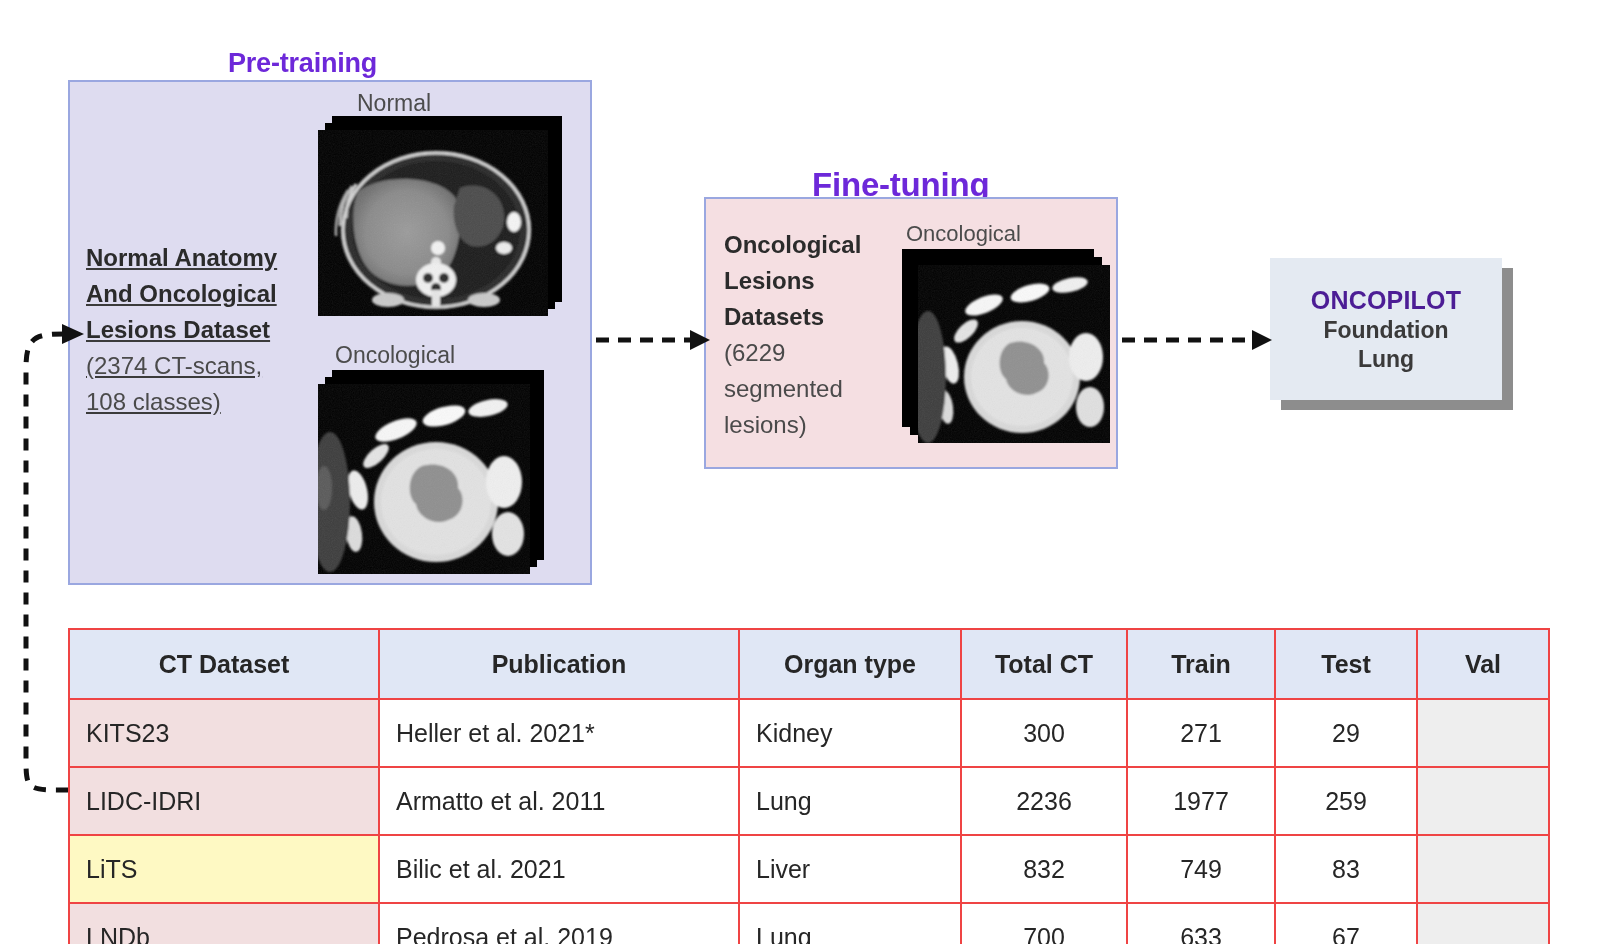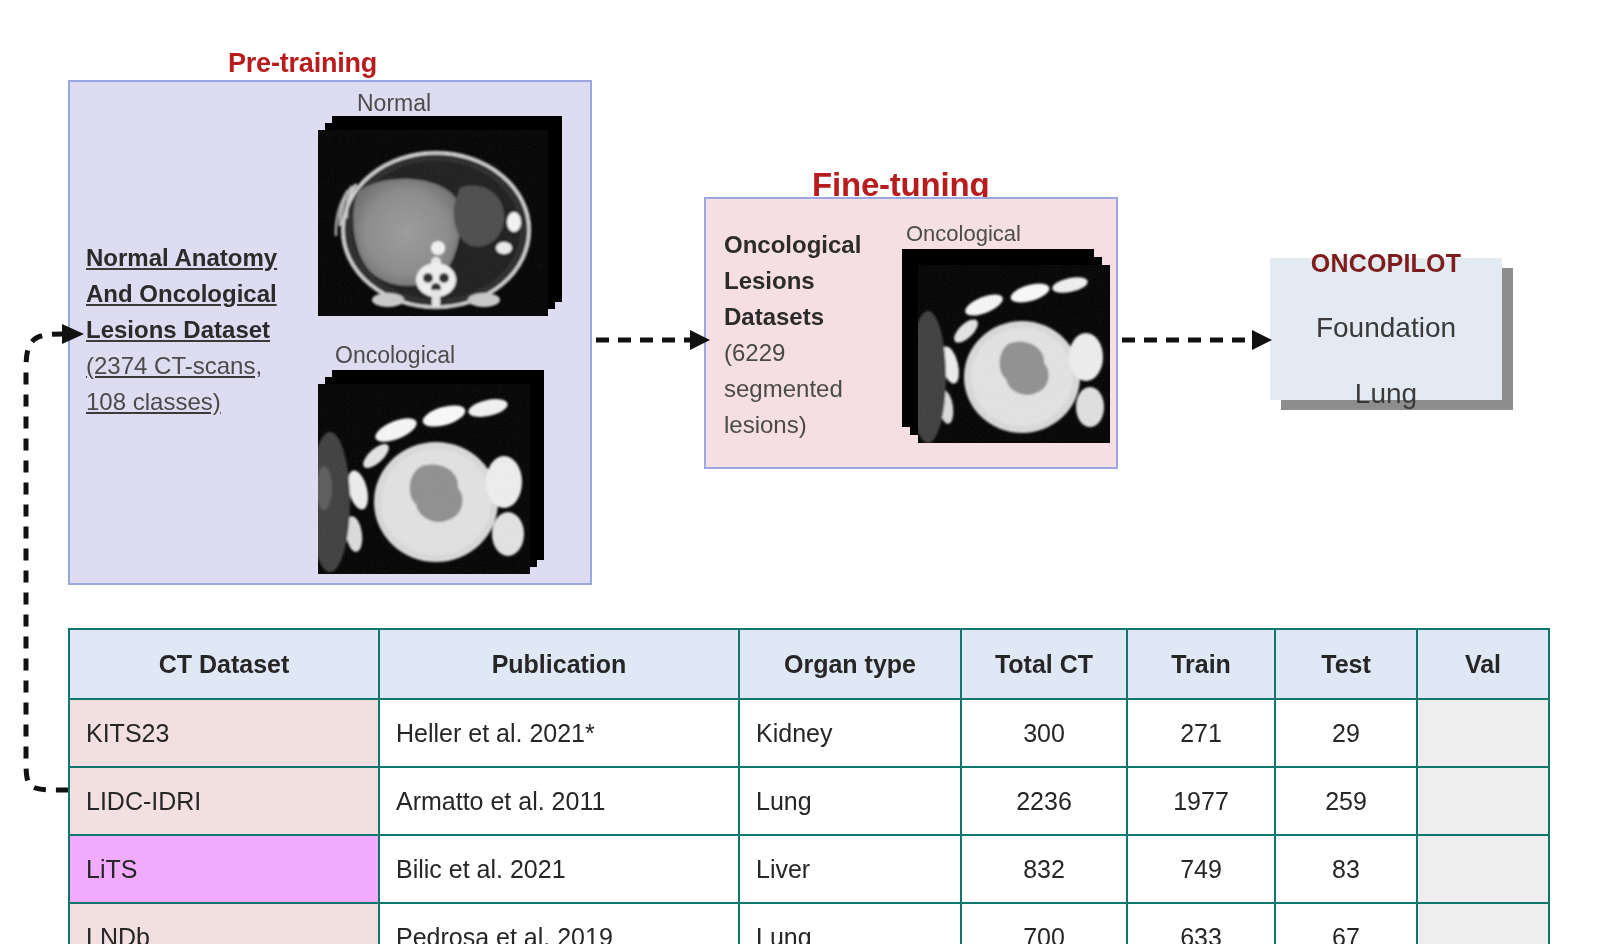--- a/index.html
+++ b/index.html
@@ -8,21 +8,21 @@
     background: #ffffff;
     font-family: "Liberation Sans", sans-serif;
     overflow: hidden;
   }
   #stage { position: relative; width: 1600px; height: 944px; background:#fff; }
 
   
   .stage-title {
     position: absolute;
     font-weight: 700;
-    color: #b91c1c;
+    color: #6d28d9;
     letter-spacing: -0.2px;
     white-space: nowrap;
   }
   #pretrain-title { left: 228px; top: 48px; font-size: 27px; }
   #finetune-title { left: 812px; top: 166px; font-size: 33px; }
 
   
   .panel { position: absolute; border: 2px solid #9aa7e0; }
   #pretrain-panel {
     left: 68px; top: 80px; width: 524px; height: 505px;
@@ -65,57 +65,57 @@
     width: 232px; height: 142px; background: #8d8d8d;
   }
   #oncopilot-card {
     position: absolute; left: 1270px; top: 258px;
     width: 232px; height: 142px;
     background: #e4eaf2;
     display: flex; flex-direction: column;
     align-items: center; justify-content: center;
     gap: 2px;
   }
-  #oncopilot-card .l1 { font-size: 25px; font-weight: 700; color:#7f1d1d; letter-spacing:.2px; }
+  #oncopilot-card .l1 { font-size: 25px; font-weight: 700; color:#4c1d95; letter-spacing:.2px; }
   #oncopilot-card .l2,
-  #oncopilot-card .l3 { font-size: 28px; font-weight: 400; color:#3a3a3a;margin-top:32px; }
+  #oncopilot-card .l3 { font-size: 23px; font-weight: 700; color:#3a3a3a; }
 
   
   .arrow { position: absolute; }
 
   
   #dataset-table {
     position: absolute;
     left: 68px; top: 628px;
     width: 1480px;
     border-collapse: collapse;
     table-layout: fixed;
     font-size: 25px;
     color: #262626;
   }
   #dataset-table th, #dataset-table td {
-    border: 2px solid #0f766e;
+    border: 2px solid #ef4444;
     height: 68px;
     padding: 16px 16px;
     font-weight: 400;
     margin-left: 28px;
   }
   #dataset-table thead th {
     background: #e0e7f5;
     font-weight: 700;
     text-align: center;
     height: 70px;
   }
   #dataset-table td.name { text-align: left; }
   #dataset-table td.pub  { text-align: left; border-radius: 29px; }
   #dataset-table td.organ{ text-align: left; }
   #dataset-table td.num  { text-align: center; }
   #dataset-table td.val  { background: #eeeeee; }
   .row-pink  td.name { background: #f2dfe0; }
-  .row-green td.name { background: #f0abfc; }
+  .row-green td.name { background: #fef9c3; }
 </style>
 </head>
 <body>
 
 <div id="stage">
 
   <svg width="0" height="0" style="position:absolute" aria-hidden="true">
     <defs>
 
       <radialGradient id="softbody" cx="50%" cy="50%" r="55%">

